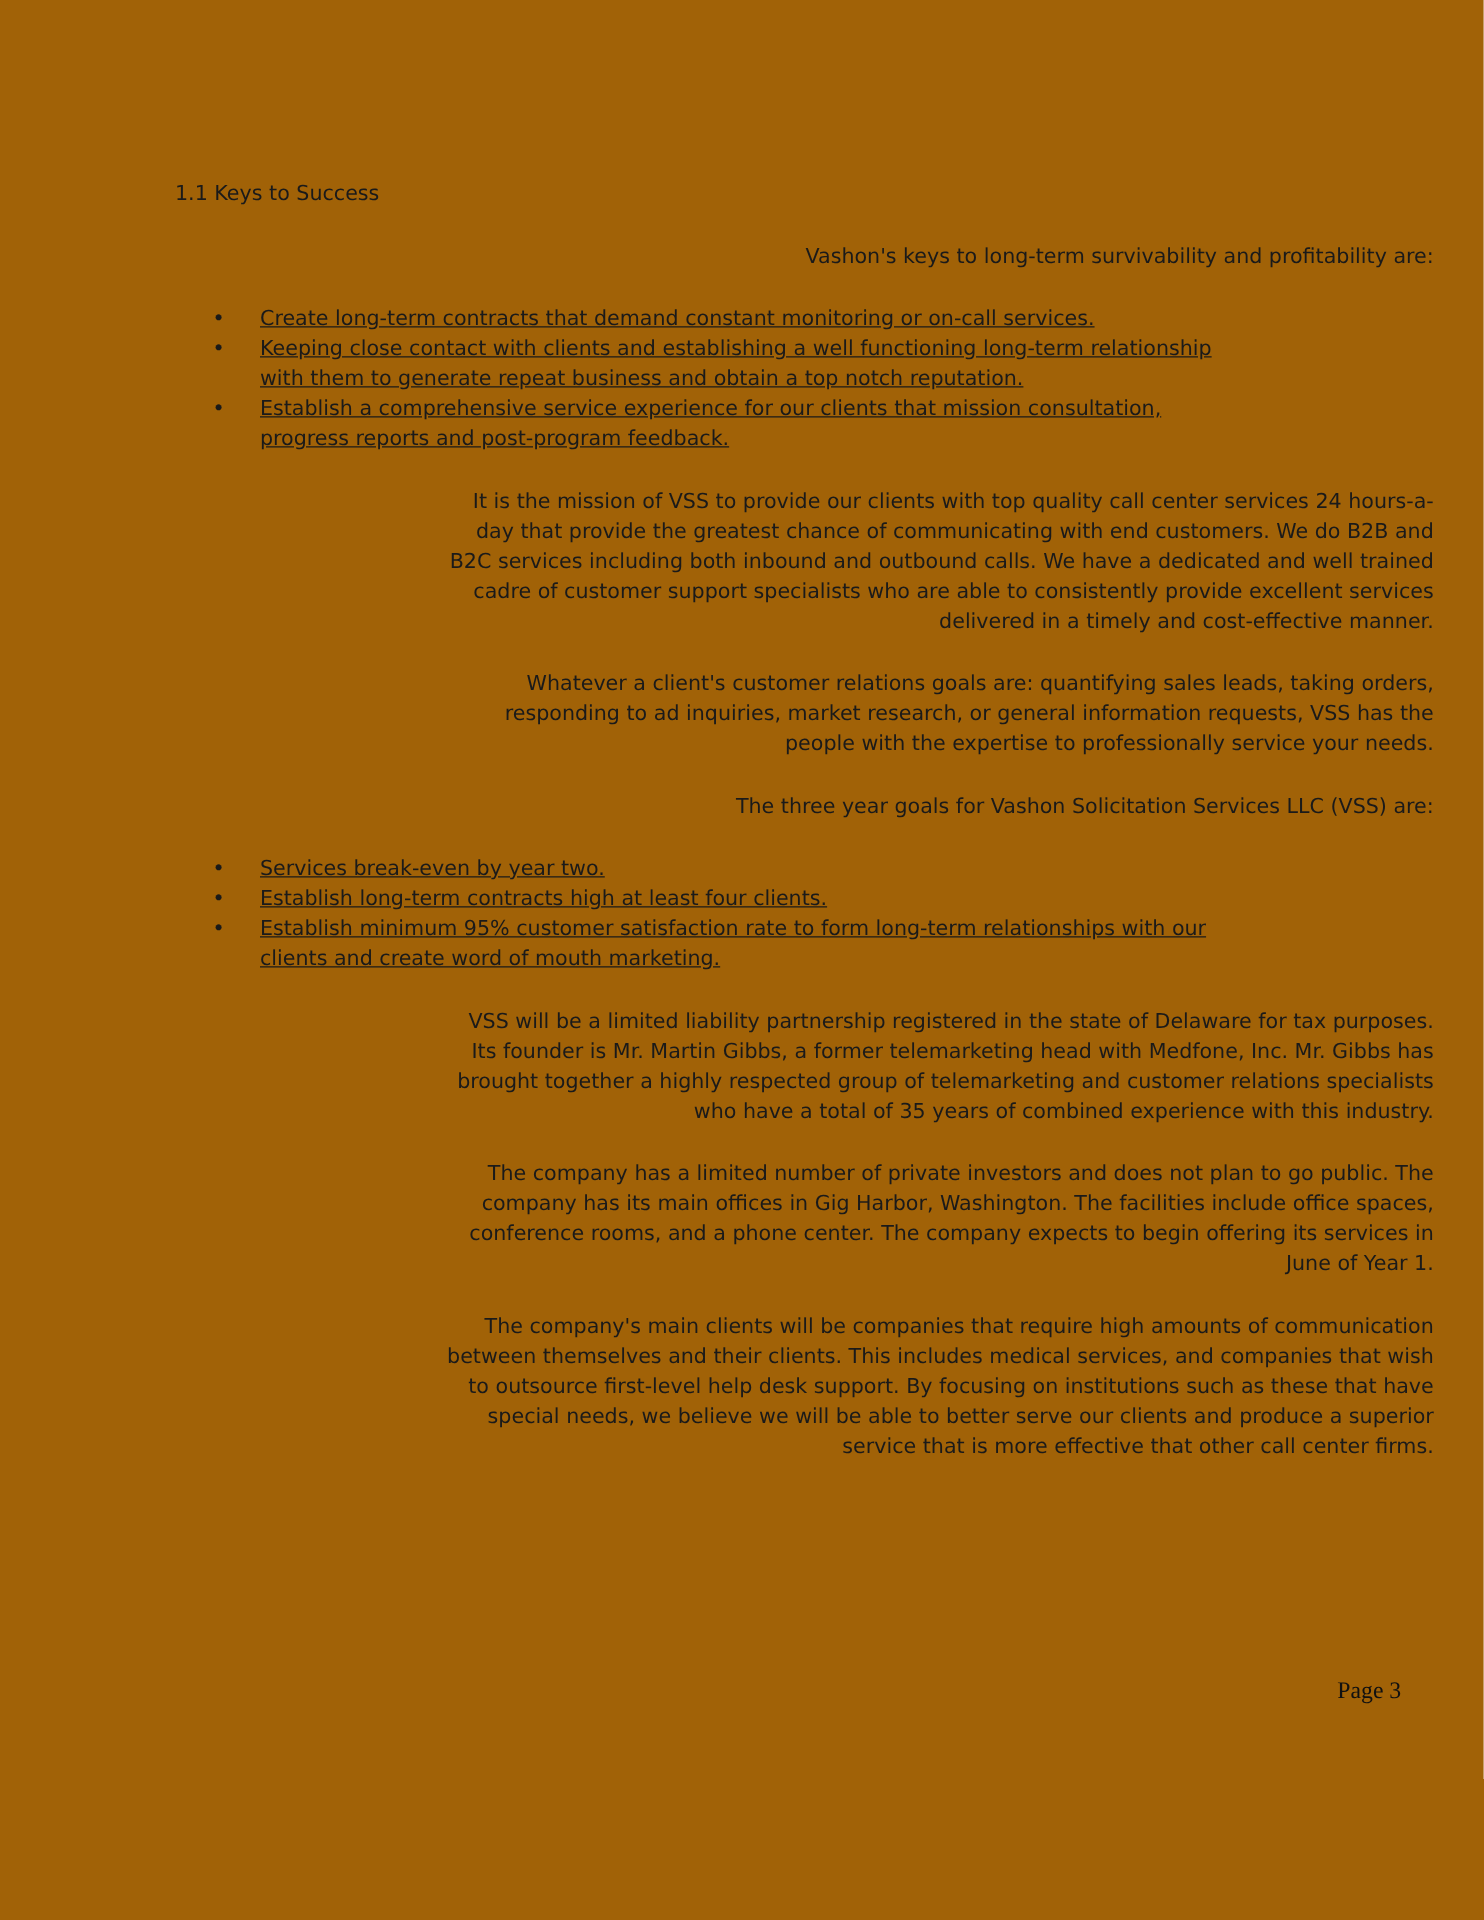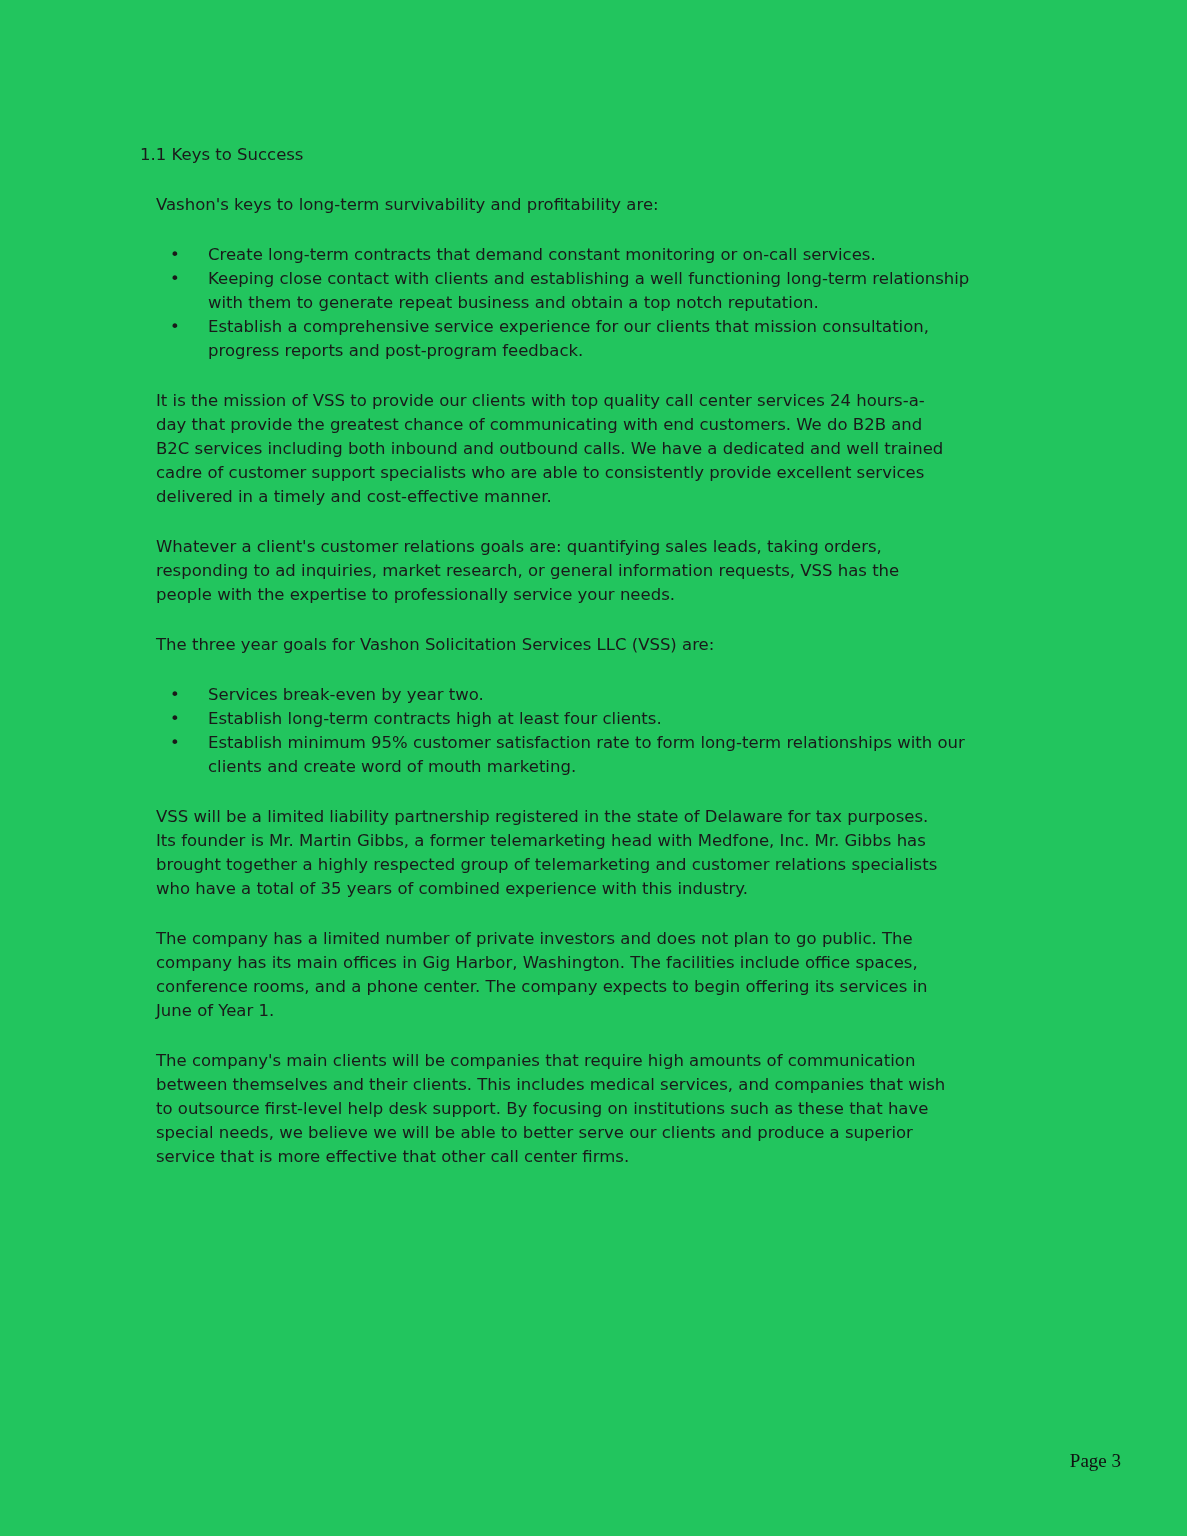--- a/index.html
+++ b/index.html
@@ -4,61 +4,63 @@
 <style>
   html, body {
     margin: 0;
     padding: 0;
     background: #ffffff;
   }
   .page {
     position: relative;
     width: 1187px;
     height: 1536px;
-    background: #22c55e;
+    background: #a16207;
     color: #1a1a1a;
     font-family: "DejaVu Sans", sans-serif;
     font-size: 16.5px;
     line-height: 24px;
     overflow: hidden;
   }
   .content {
     padding: 143px 40px 0 140px;
   }
   .block + .block {
     margin-top: 26px;
   }
   .heading {
     white-space: pre-wrap;
   }
   .para {
-    margin-left: 16px;
+    margin-left: 32px;
     white-space: pre-wrap;
+    text-align: right;
   }
   ul.bullets {
     list-style: none;
     margin: 26px 0 0 0;
     padding: 0;
   }
   ul.bullets li {
     display: flex;
     align-items: flex-start;
   }
   ul.bullets .marker {
     flex: 0 0 38px;
     margin-left: 30px;
     text-align: left;
   }
   ul.bullets .bullet-text {
     flex: 1;
     white-space: pre-wrap;
+    text-decoration: underline;
   }
   .footer-page {
     position: absolute;
-    top: 1448px;
+    top: 1340px;
     right: 66px;
     font-family: "Liberation Serif", serif;
     font-size: 19px;
     line-height: 26px;
     color: #111111;
   }
 </style>
 </head>
 <body>
 

